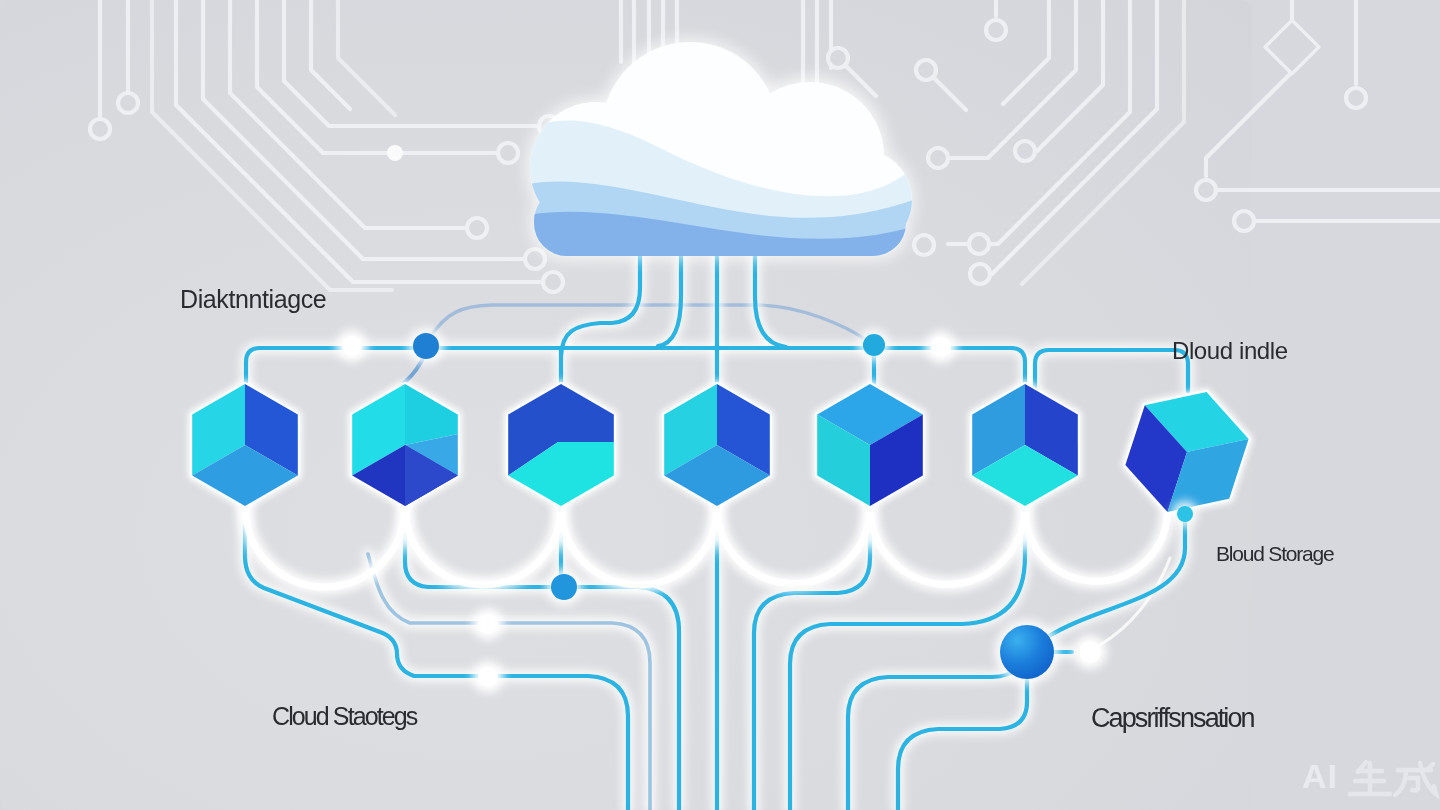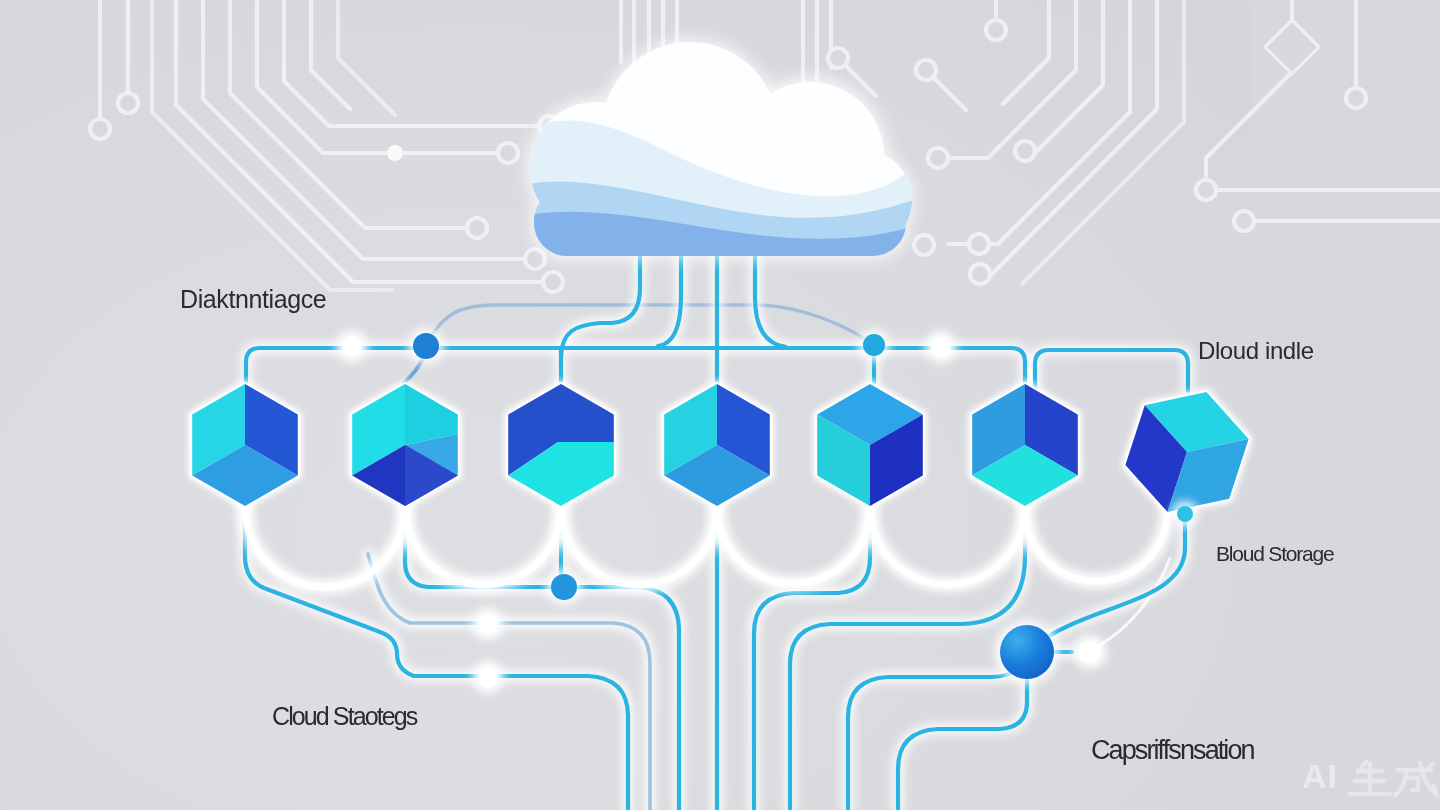--- a/index.html
+++ b/index.html
@@ -275,18 +275,18 @@
 
     <path d="M1398,770 H1431"></path>
     <path d="M1406,770 C1406,781 1402,790 1395,795"></path>
     <path d="M1408,778 H1418 L1418,788 C1418,790 1416,791 1412,790"></path>
     <path d="M1420,763 C1422,775 1428,788 1436,794 L1434,786"></path>
     <path d="M1427,770 L1433,764"></path>
   </g>
 </svg>
 
   <div class="label" style="left:180px;top:285px;font-size:25px;">Diaktnntiagce</div>
-  <div class="label" style="left:1198px;top:337px;font-size:24px;">Dloud indle</div>
+  <div class="label" style="left:1172px;top:337px;font-size:24px;">Dloud indle</div>
   <div class="label" style="left:1216px;top:542px;font-size:21px;letter-spacing:-1.2px;">Bloud Storage</div>
   <div class="label" style="left:272px;top:702px;font-size:25px;letter-spacing:-1.9px;">Cloud Staotegs</div>
-  <div class="label" style="left:1091px;top:703px;font-size:27px;letter-spacing:-1.9px;margin-top:32px;">Capsriffsnsation</div>
+  <div class="label" style="left:1091px;top:703px;font-size:27px;letter-spacing:-1.9px;">Capsriffsnsation</div>
   <div class="wm" style="left:1302px;top:757px;font-size:34px;"><span>AI</span></div>
 </div>
 
 </body></html>

